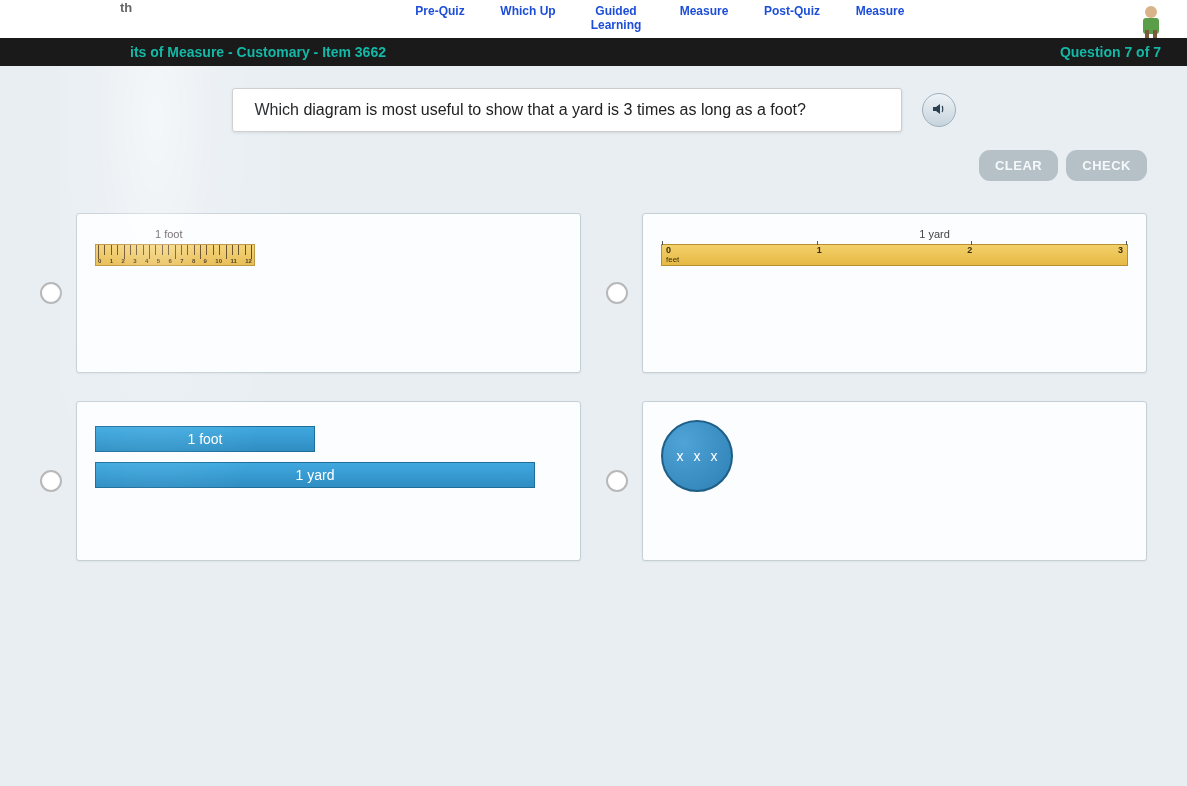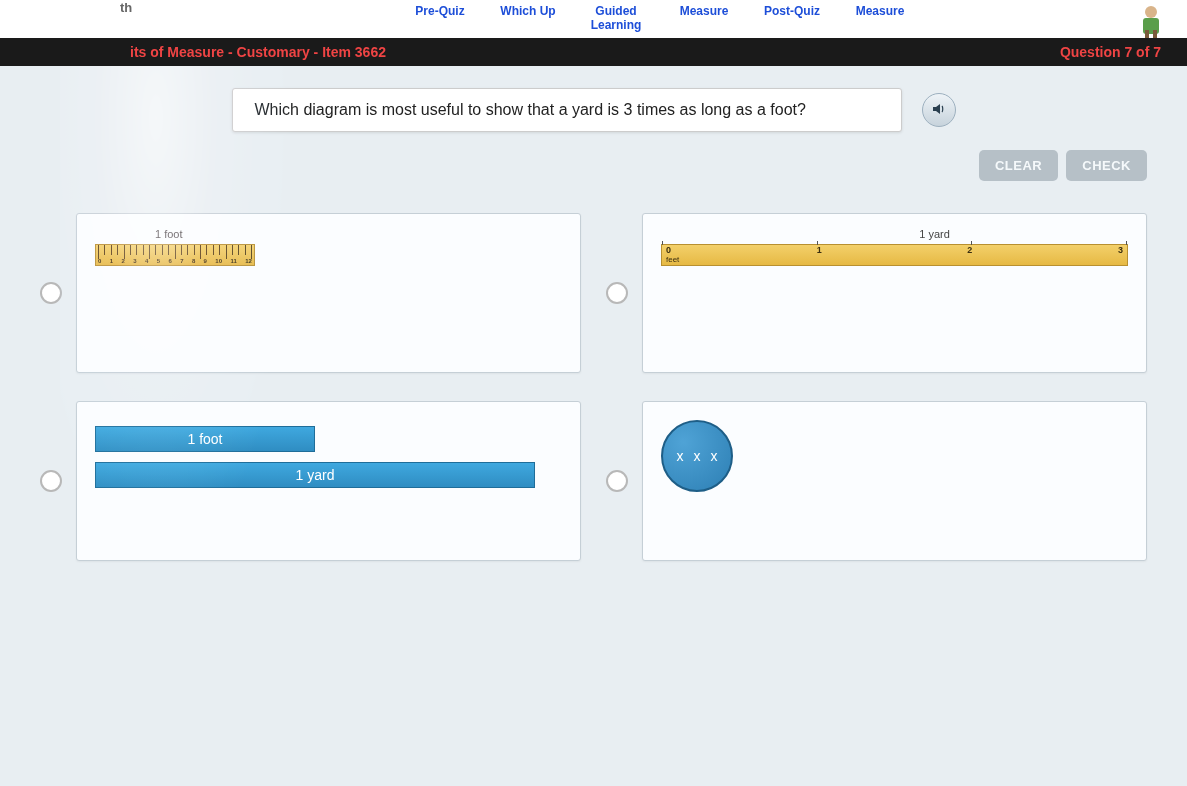--- a/index.html
+++ b/index.html
@@ -40,21 +40,21 @@
     }
     .avatar {
       position: absolute;
       right: 18px;
       top: 2px;
       width: 36px;
       height: 36px;
     }
     .dark-bar {
       background: #1a1a1a;
-      color: #ef4444;
+      color: #14b8a6;
       height: 28px;
       display: flex;
       align-items: center;
       justify-content: space-between;
       padding: 0 26px 0 130px;
       font-size: 14px;
       font-weight: bold;
     }
     .content {
       padding: 22px 30px;
@@ -94,21 +94,21 @@
       display: flex;
       justify-content: flex-end;
       gap: 8px;
       margin-bottom: 32px;
       padding-right: 10px;
     }
     .action-btn {
       background: #b6c0c7;
       color: #f5f9fb;
       border: none;
-      border-radius: 5px;
+      border-radius: 11px;
       padding: 8px 16px;
       font-size: 13px;
       font-weight: bold;
       cursor: pointer;
       letter-spacing: 0.5px;
     }
     .options-grid {
       display: grid;
       grid-template-columns: 1fr 1fr;
       gap: 28px 25px;

